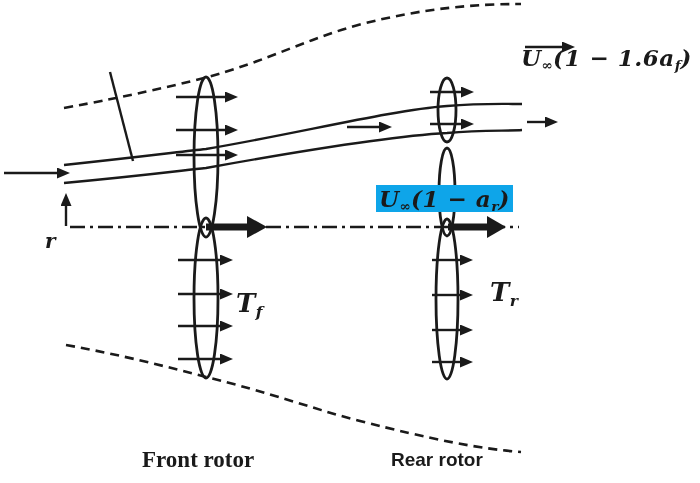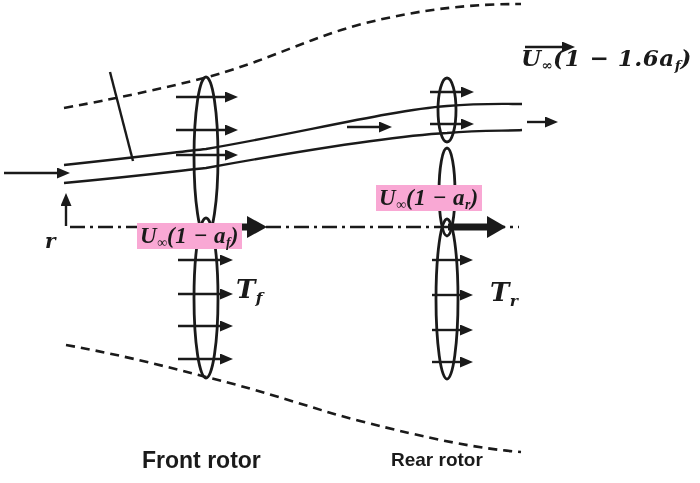--- a/index.html
+++ b/index.html
@@ -5,21 +5,21 @@
   html,body{margin:0;padding:0;background:#ffffff;}
   .stage{position:relative;width:700px;height:483px;background:#ffffff;overflow:hidden;
          font-family:"Liberation Sans",sans-serif;}
   .stage svg{position:absolute;left:0;top:0;}
   .lbl{position:absolute;color:#1a1a1a;white-space:nowrap;}
   .sans{font-family:"Liberation Sans",sans-serif;font-weight:700;}
   .math{font-family:"DejaVu Serif",serif;font-weight:700;font-style:italic;font-size:23px;
         letter-spacing:.5px;margin-top:40px;}
   .math sub{font-size:0.6em;vertical-align:-0.32em;line-height:0;letter-spacing:0;}
   .bigT{font-size:26px;}
-  .bgwhite{background:#f9a8d4;padding:0 3px;font-family:Liberation Serif, serif;}
+  .bgwhite{background:#0ea5e9;padding:0 3px;}
   
   .s{stroke:#1a1a1a;fill:none;stroke-width:2.4;}
   .dash{stroke-width:2.6;stroke-dasharray:9 6;}
   .dashdot{stroke-dasharray:15 5 3 5;}
   .disk{stroke-width:2.8;}
   .thick{stroke-width:7;}
   .head{fill:#1a1a1a;stroke:none;}
 </style>
 </head>
 <body>
@@ -97,25 +97,24 @@
       <polygon class="head" points="487,216 506,227 487,238"></polygon>
     </g>
   </svg>
 
 
   <div class="lbl math" style="left:521px;top:4px;"><span>U</span><sub>∞</sub><span>(1 − 1.6a</span><sub>f</sub><span>)</span></div>
 
 
   <div class="lbl math bgwhite" style="left:376px;top:145px;"><span>U</span><sub>∞</sub><span>(1 − a</span><sub>r</sub><span>)</span></div>
 
-  <div class="lbl math bgwhite" style="left:137px;top:183px;"><span>U</span><sub>∞</sub><span>(1 − a</span><sub>f</sub><span>)</span></div>
 
-  <div class="lbl math bigT" style="left:236px;top:234px;text-align:center;"><span>T</span><sub>f</sub></div>
+  <div class="lbl math bigT" style="left:236px;top:248px;text-align:center;"><span>T</span><sub>f</sub></div>
 
   <div class="lbl math bigT" style="left:490px;top:237px;"><span>T</span><sub>r</sub></div>
 
   <div class="lbl math" style="left:45px;top:189px;font-size:20px;">r</div>
 
-  <div class="lbl sans" style="left:142px;top:447px;font-size:23px;">Front rotor</div>
+  <div class="lbl sans" style="left:142px;top:447px;font-size:23px;font-family:Liberation Serif, serif;">Front rotor</div>
 
   <div class="lbl sans" style="left:391px;top:449px;font-size:19px;">Rear rotor</div>
 
 </div>
 
 </body></html>

